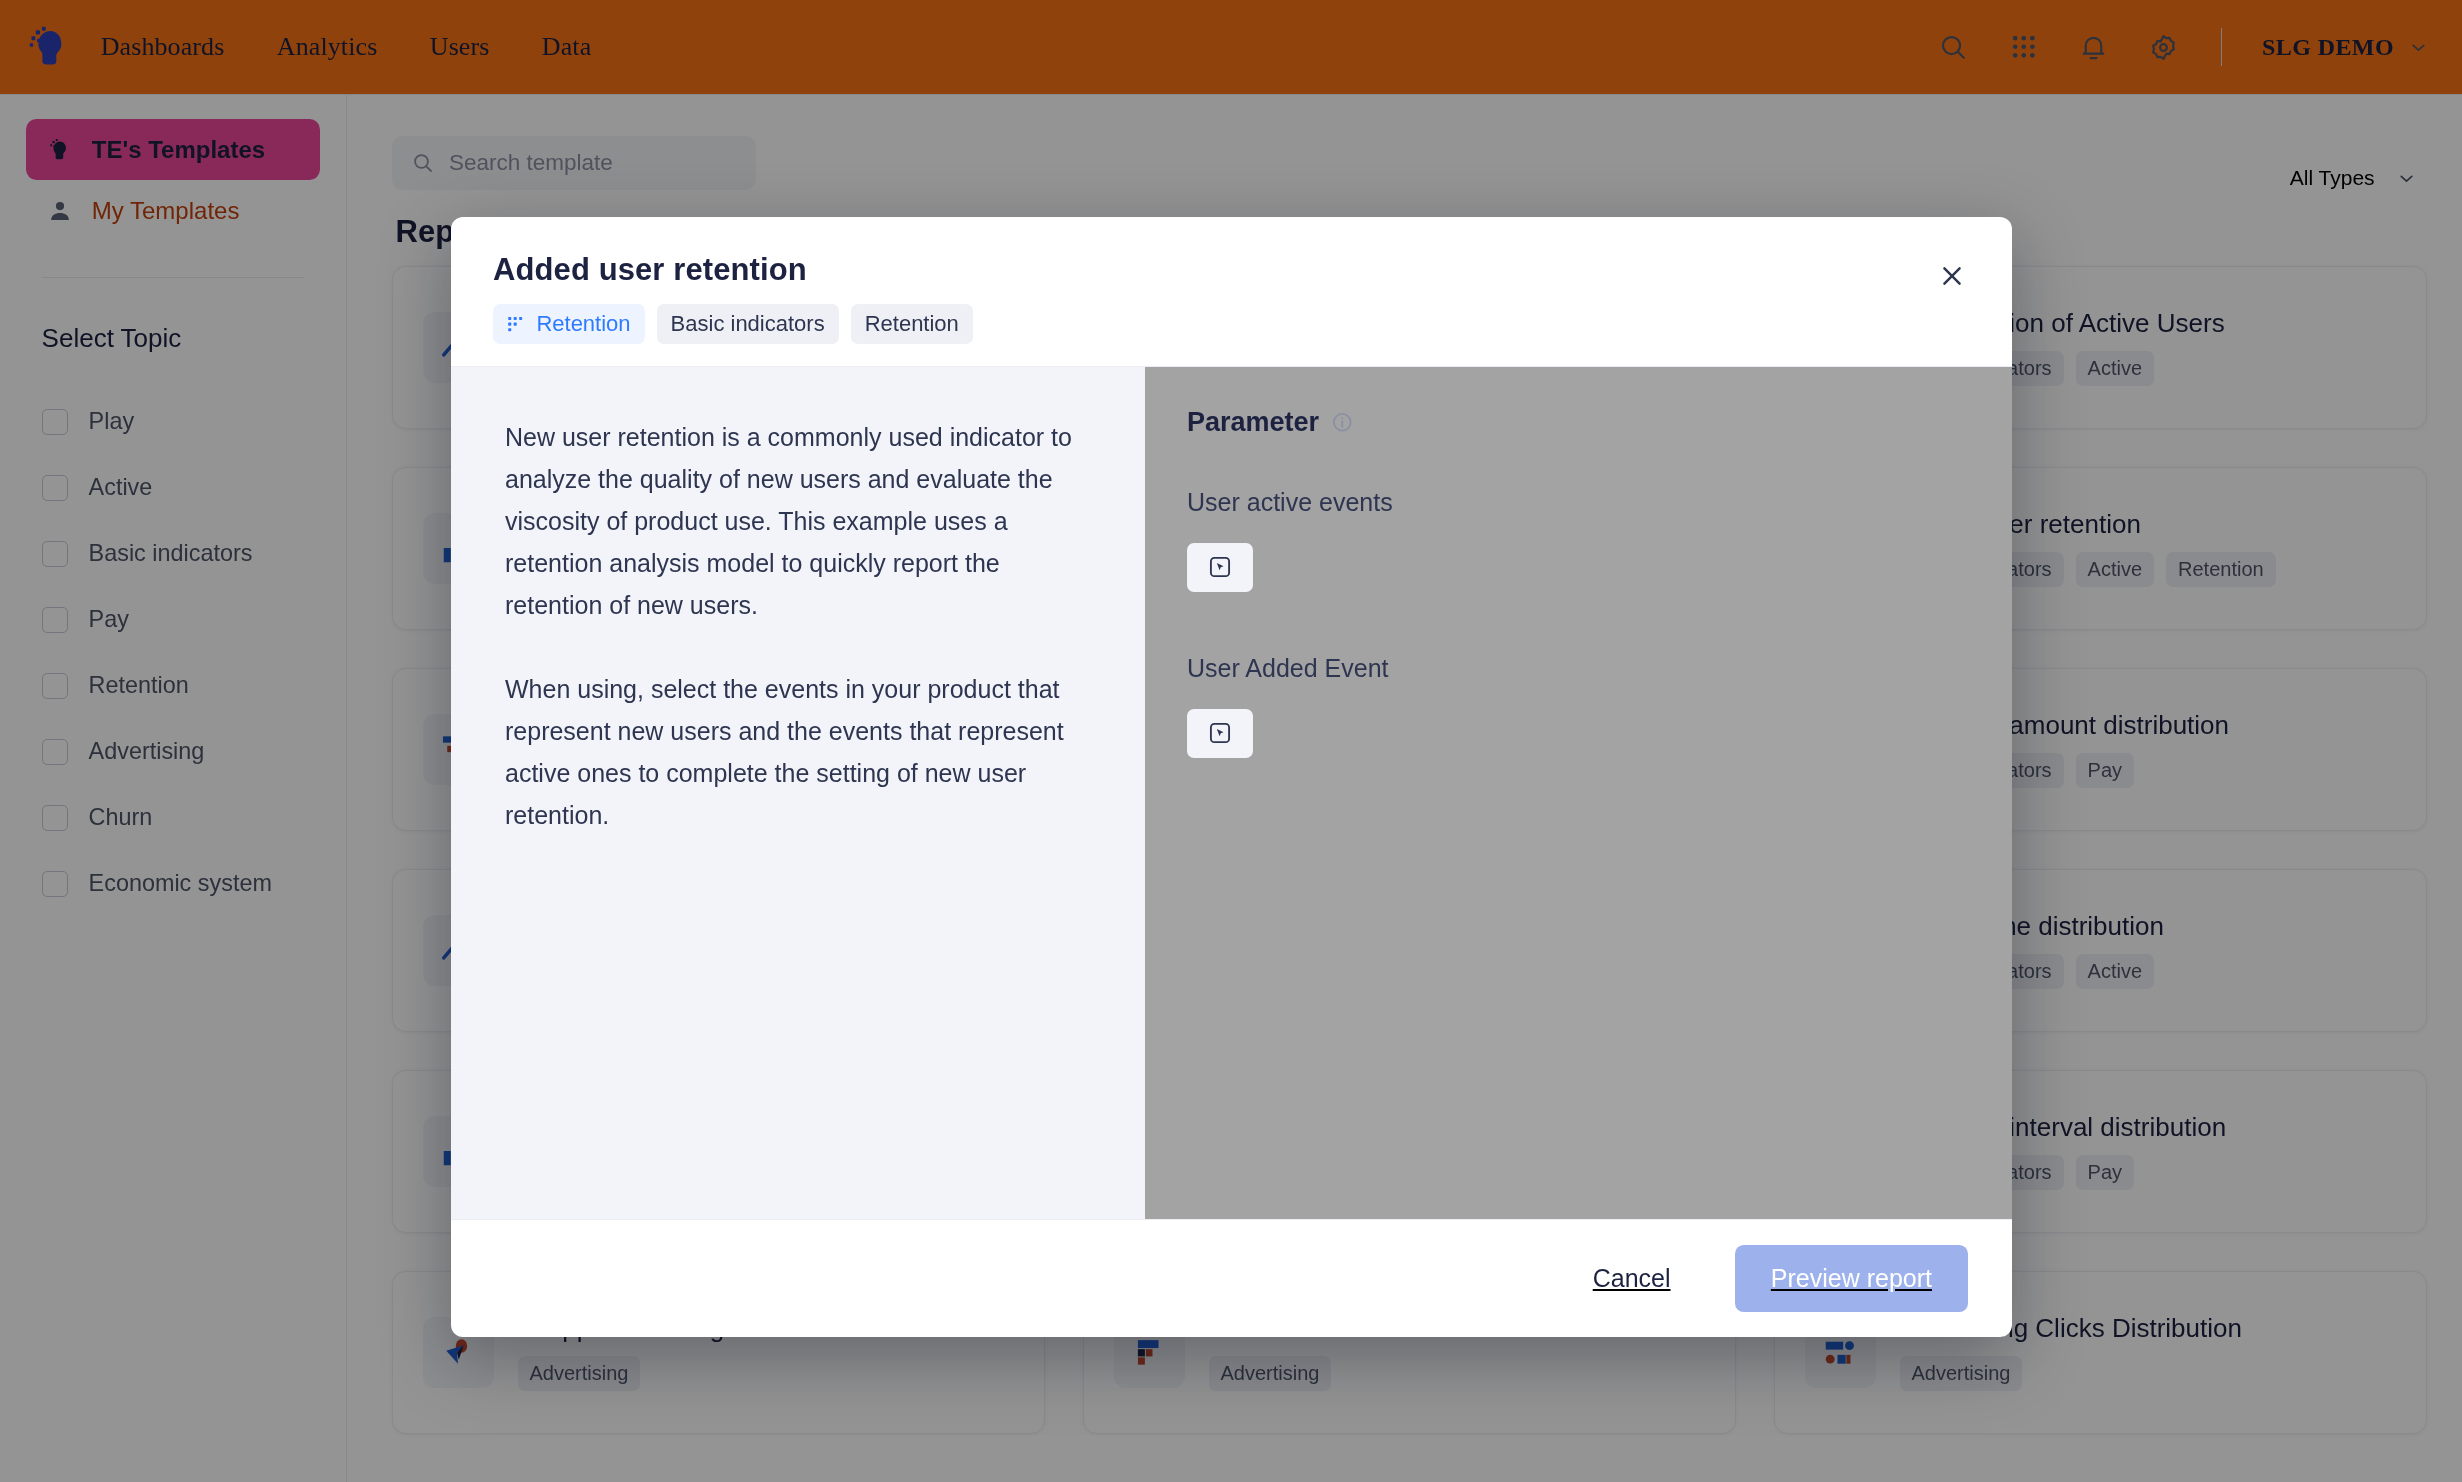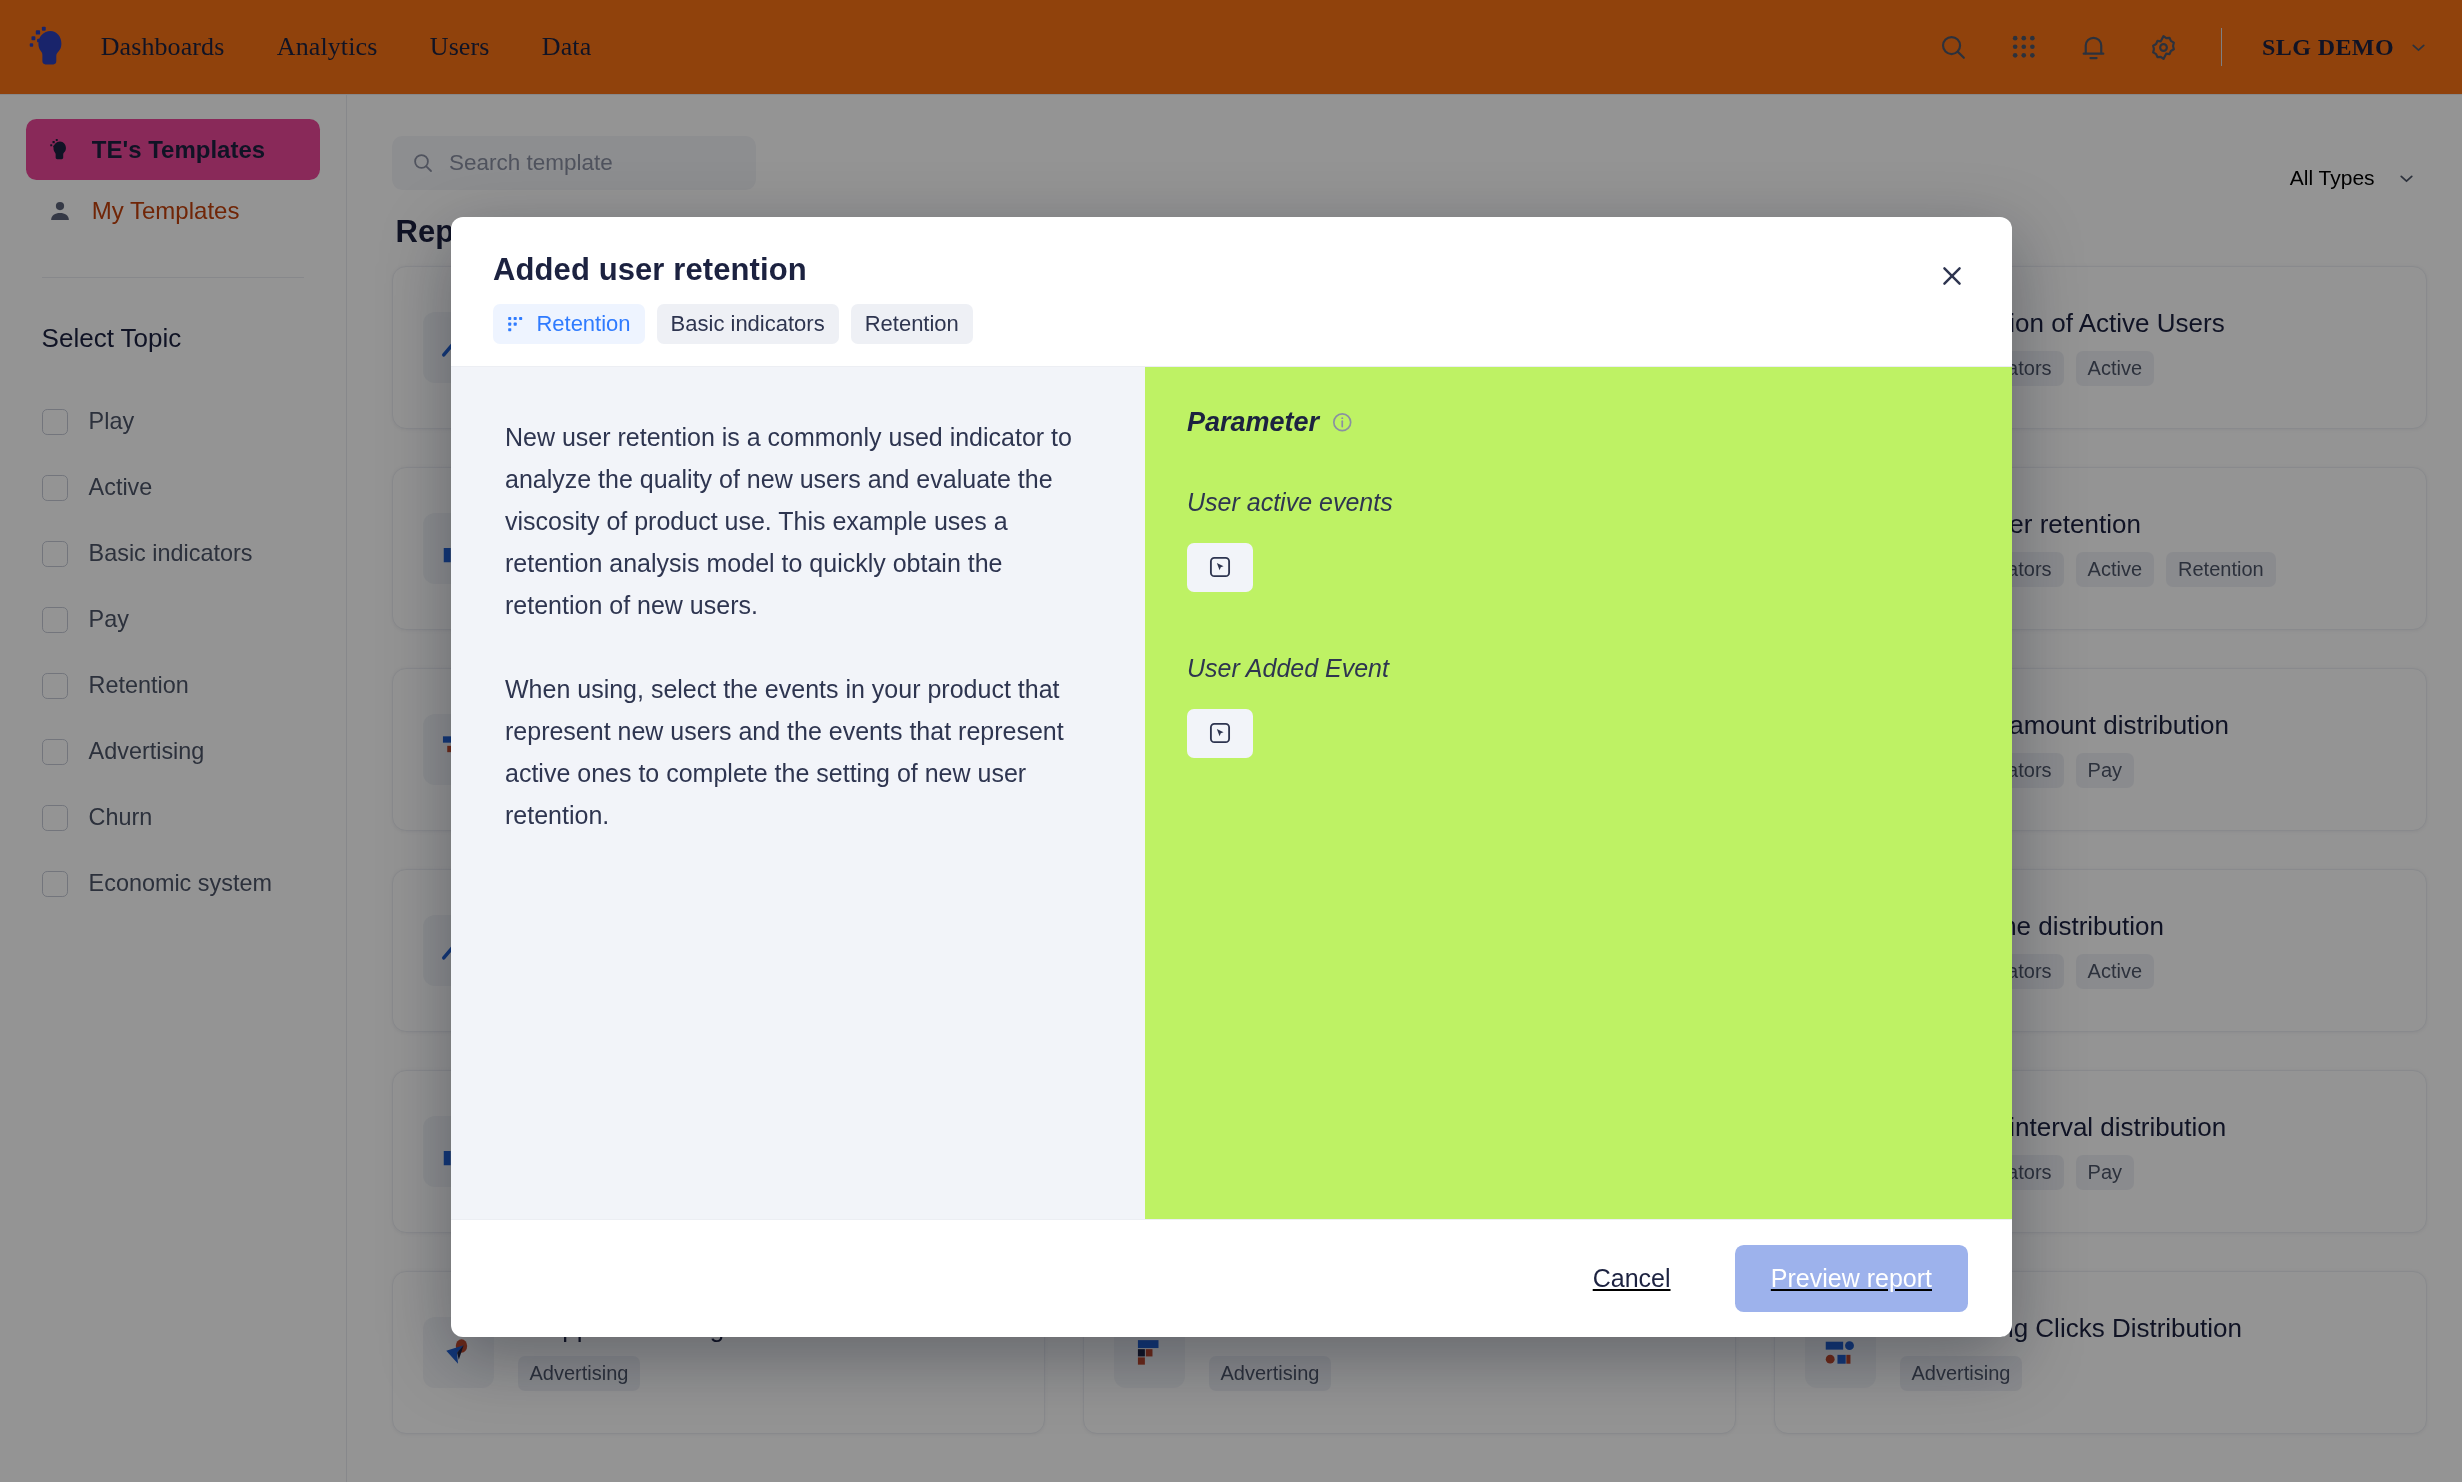--- a/index.html
+++ b/index.html
@@ -153,21 +153,21 @@
   .modal-body { flex: 1; display: flex; min-height: 0; }
   .desc-pane {
     width: 694px; flex: 0 0 694px;
     background: #f2f4f9;
     padding: 49px 49px 0 54px;
     overflow: hidden;
   }
   .desc-p {
     font-size: 25px; line-height: 42px; color: #2e3550; margin-bottom: 42px;
   }
-  .param-pane { flex: 1; padding: 40px 49px 0 42px; background: #bef264; overflow: hidden; font-style: italic; }
+  .param-pane { flex: 1; padding: 40px 49px 0 42px; background: #a3a3a3; overflow: hidden; }
   .param-head {
     display: flex; align-items: center; gap: 12px;
     font-size: 27px; font-weight: bold; color: #1c2240; margin-bottom: 50px;
   }
   .field-label { font-size: 25px; color: #2e3550; margin-bottom: 26px; }
   .field-block { margin-bottom: 62px; }
   .picker-btn {
     width: 66px; height: 49px; border-radius: 7px; background: #f2f4f9;
     display: flex; align-items: center; justify-content: center; cursor: pointer;
   }
@@ -657,21 +657,21 @@
           <line x1="5.5" y1="5.5" x2="18.5" y2="18.5"></line>
             <line x1="18.5" y1="5.5" x2="5.5" y2="18.5"></line>
         </svg>
       </div>
     </div>
 
     <div class="modal-divider"></div>
 
     <div class="modal-body">
       <div class="desc-pane">
-        <p class="desc-p">New user retention is a commonly used indicator to analyze the quality of new users and evaluate the viscosity of product use. This example uses a retention analysis model to quickly obtain the retention of new users.</p>
+        <p class="desc-p">New user retention is a commonly used indicator to analyze the quality of new users and evaluate the viscosity of product use. This example uses a retention analysis model to quickly report the retention of new users.</p>
         <p class="desc-p">When using, select the events in your product that represent new users and the events that represent active ones to complete the setting of new user retention.</p>
       </div>
 
       <div class="param-pane">
         <div class="param-head">
           <span>Parameter</span>
           <svg width="22.5" height="22.5" viewBox="0 0 24 24" fill="none" stroke="#8a90a2" stroke-width="1.8">
             <circle cx="12" cy="12" r="9"></circle>
               <line x1="12" y1="10.8" x2="12" y2="16.6" stroke-linecap="round"></line>
             <circle cx="12" cy="7.6" r="1.05" fill="#8a90a2" stroke="none"></circle>

